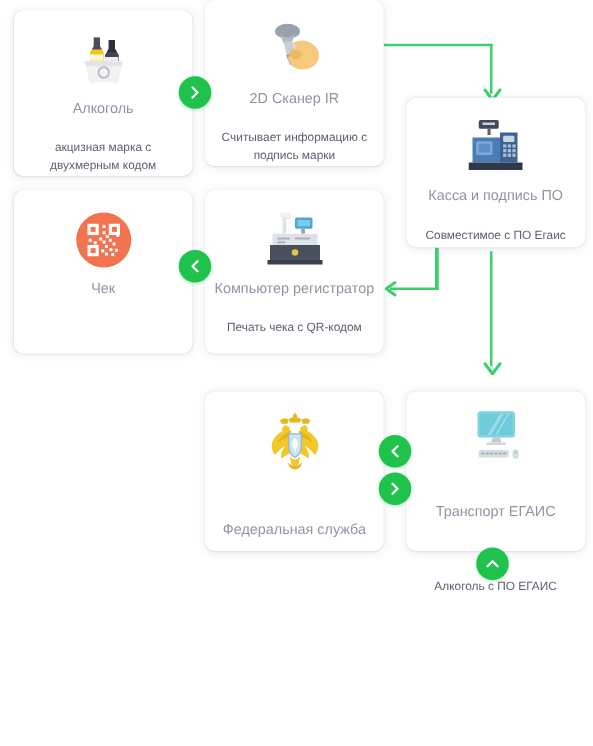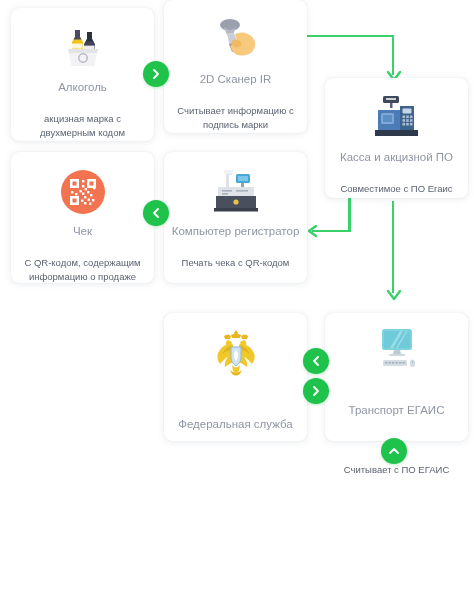--- a/index.html
+++ b/index.html
@@ -160,21 +160,21 @@
           <rect x="36.2" y="25.2" width="2.6" height="2.6"></rect>
           <rect x="39.9" y="25.2" width="2.6" height="2.6"></rect>
           <rect x="32.5" y="28.9" width="2.6" height="2.6"></rect>
           <rect x="36.2" y="28.9" width="2.6" height="2.6"></rect>
           <rect x="39.9" y="28.9" width="2.6" height="2.6"></rect>
         </g>
 
         <path d="M5 36 l43 0 l0 6 l-43 0 z" fill="#2e3a4c"></path>
       </svg>
     </span>
-    <div class="ttl">Касса и акцизной ПО</div>
+    <div class="ttl">Касса и подпись ПО</div>
     <div class="sub">Совместимое с ПО Егаис</div>
   </div>
 
   <div class="card" style="left:11px;top:152px;width:143px;height:131px;">
     <span class="icon">
       <svg width="48" height="48" viewBox="0 0 48 48">
         <circle cx="24" cy="24" r="22" fill="#f2734f"></circle>
         <g fill="#ffffff">
           <rect x="11" y="11" width="9" height="9"></rect>
           <rect x="28" y="11" width="9" height="9"></rect>
@@ -199,21 +199,20 @@
           <rect x="22" y="31.5" width="2.4" height="2.4"></rect>
           <rect x="25" y="34" width="2.4" height="2.4"></rect>
           <rect x="30" y="34.5" width="2.4" height="2.4"></rect>
           <rect x="34" y="19" width="2.4" height="2.4"></rect>
           <rect x="12" y="23" width="2.4" height="2.4"></rect>
           <rect x="16" y="25" width="2.4" height="2.4"></rect>
         </g>
       </svg>
     </span>
     <div class="ttl">Чек</div>
-    <div class="sub">С QR-кодом, содержащим информацию о продаже</div>
   </div>
 
   <div class="chip" style="left:143px;top:200px;">
     <svg width="12" height="12" viewBox="0 0 12 12">
       <path d="M8 2 L4 6 L8 10" fill="none" stroke="#ffffff" stroke-width="1.9" stroke-linecap="round" stroke-linejoin="round"></path>
     </svg>
   </div>
 
   <div class="card" style="left:164px;top:152px;width:143px;height:131px;">
     <span class="icon">
@@ -302,21 +301,21 @@
           <rect x="24.5" y="37" width="2.4" height="1.5"></rect>
           <rect x="28" y="37" width="2.4" height="1.5"></rect>
           <rect x="31.5" y="37" width="2.4" height="1.5"></rect>
         </g>
 
         <rect x="39" y="34.5" width="5" height="7.5" rx="2.5" fill="#d3dde2"></rect>
         <rect x="41.2" y="36" width="0.8" height="2" fill="#9fb2ba"></rect>
       </svg>
     </span>
     <div class="ttl">Транспорт ЕГАИС</div>
-    <div class="sub">Считывает с ПО ЕГАИС</div>
+    <div class="sub">Алкоголь с ПО ЕГАИС</div>
   </div>
 
   <div class="chip" style="left:381px;top:438px;">
     <svg width="12" height="12" viewBox="0 0 12 12">
       <path d="M2 8 L6 4 L10 8" fill="none" stroke="#ffffff" stroke-width="1.9" stroke-linecap="round" stroke-linejoin="round"></path>
     </svg>
   </div>
 
 
 </div>

